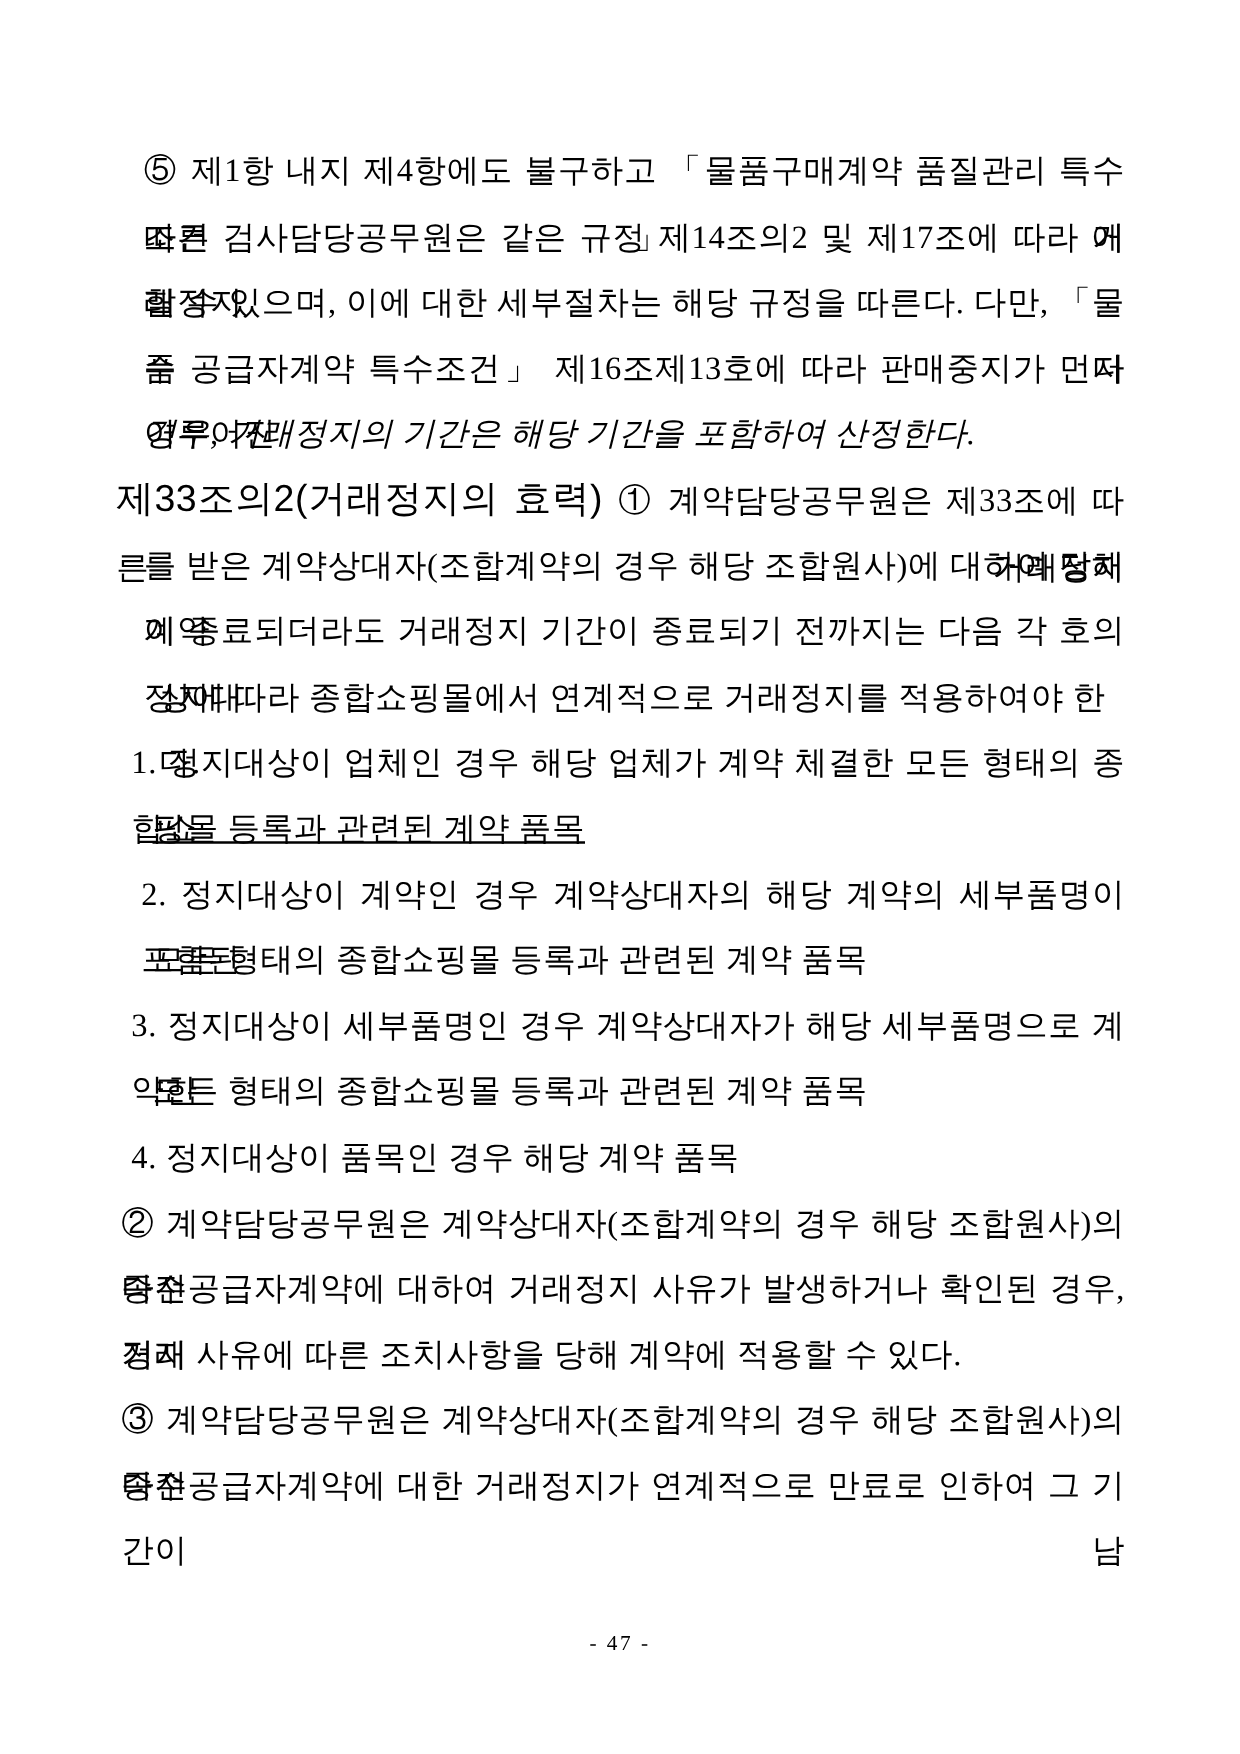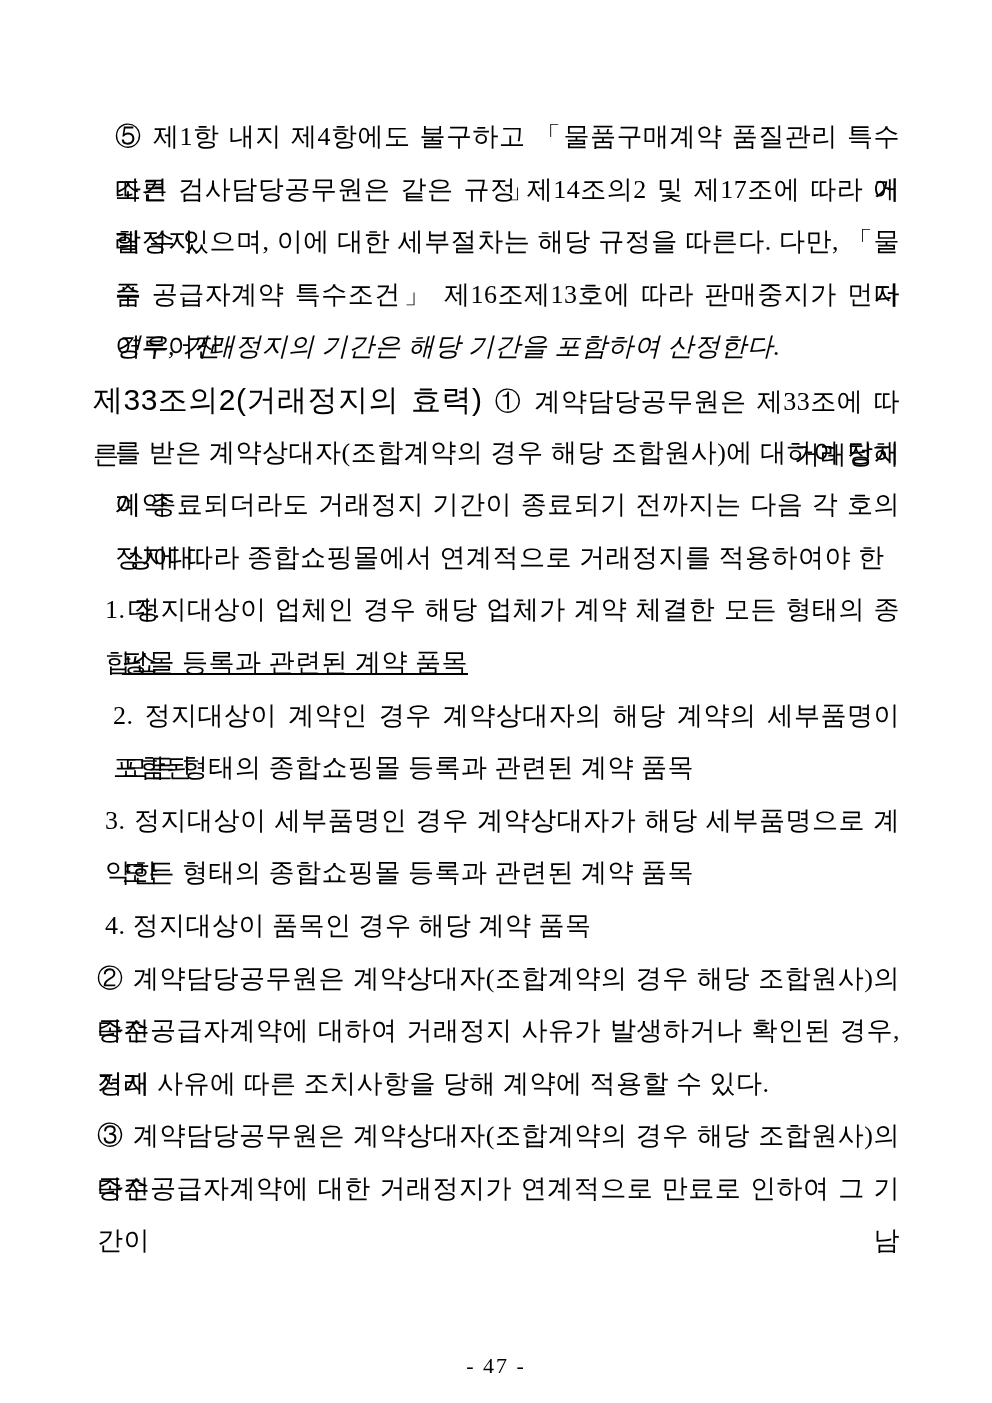--- a/index.html
+++ b/index.html
@@ -40,25 +40,24 @@
     font-family: "Liberation Sans", "DejaVu Sans", sans-serif;
     font-weight: 400;
     font-size: 30px;
   }
   .footer {
     position: absolute;
     left: 0;
     top: 1305px;
     width: 100%;
     text-align: center;
-    font-size: 22px;
+    font-size: 17px;
     letter-spacing: 2px;
     color: #000000;
     font-family: "Liberation Serif", "DejaVu Serif", serif;
-    margin-top: 48px;
   }
 </style>
 </head>
 <body>
 
 <div class="page">
   <div class="doc-body">
       <div class="line just" style="margin-left: 22px;"><span class="seg">⑤ 제1항 내지 제4항에도 불구하고 「물품구매계약 품질관리 특수조건」에</span></div>
       <div class="line just" style="margin-left: 22px;"><span class="seg">따른 검사담당공무원은 같은 규정 제14조의2 및 제17조에 따라 거래정지</span></div>
       <div class="line just" style="margin-left: 22px;"><span class="seg">할 수 있으며, 이에 대한 세부절차는 해당 규정을 따른다. 다만, 「물품 다</span></div>

